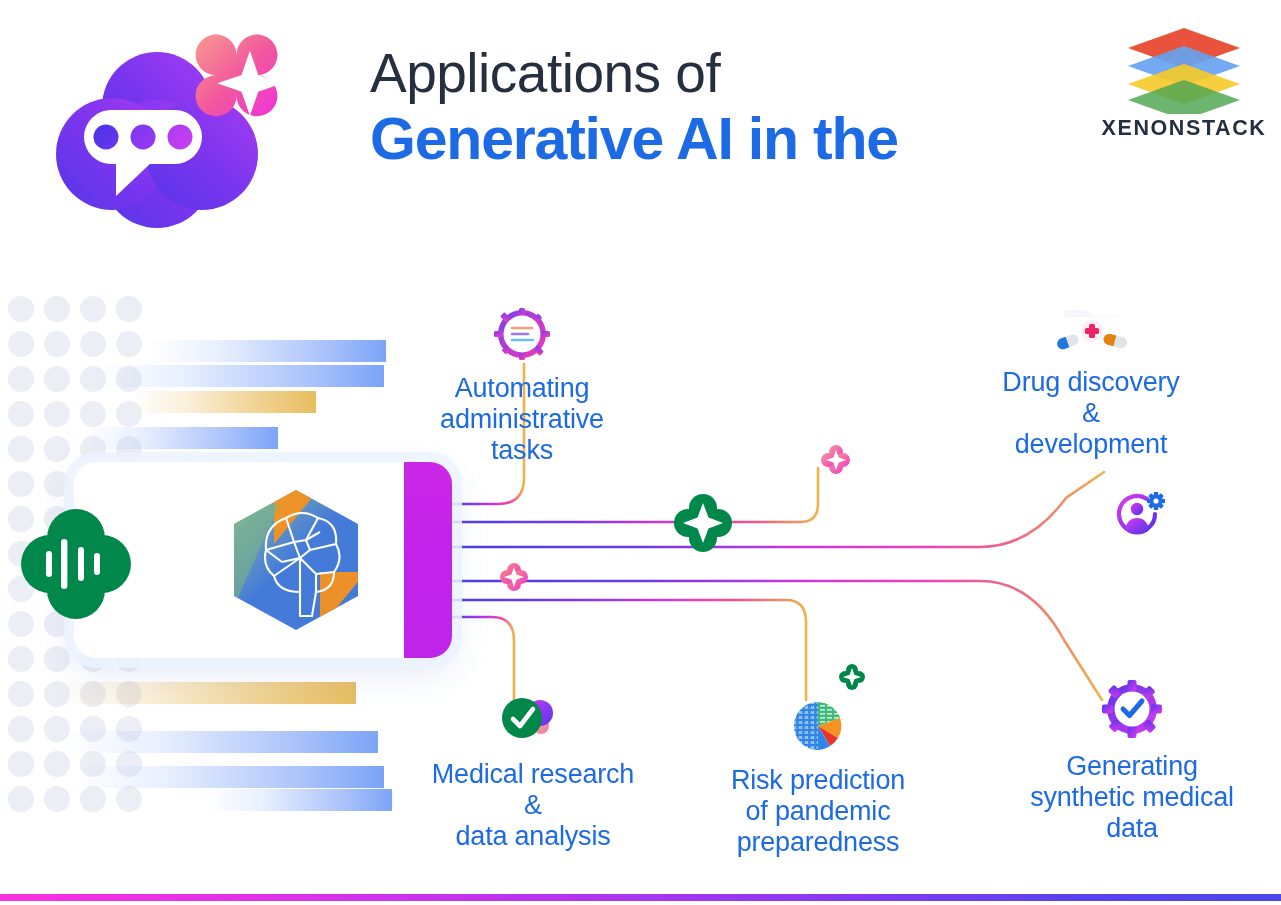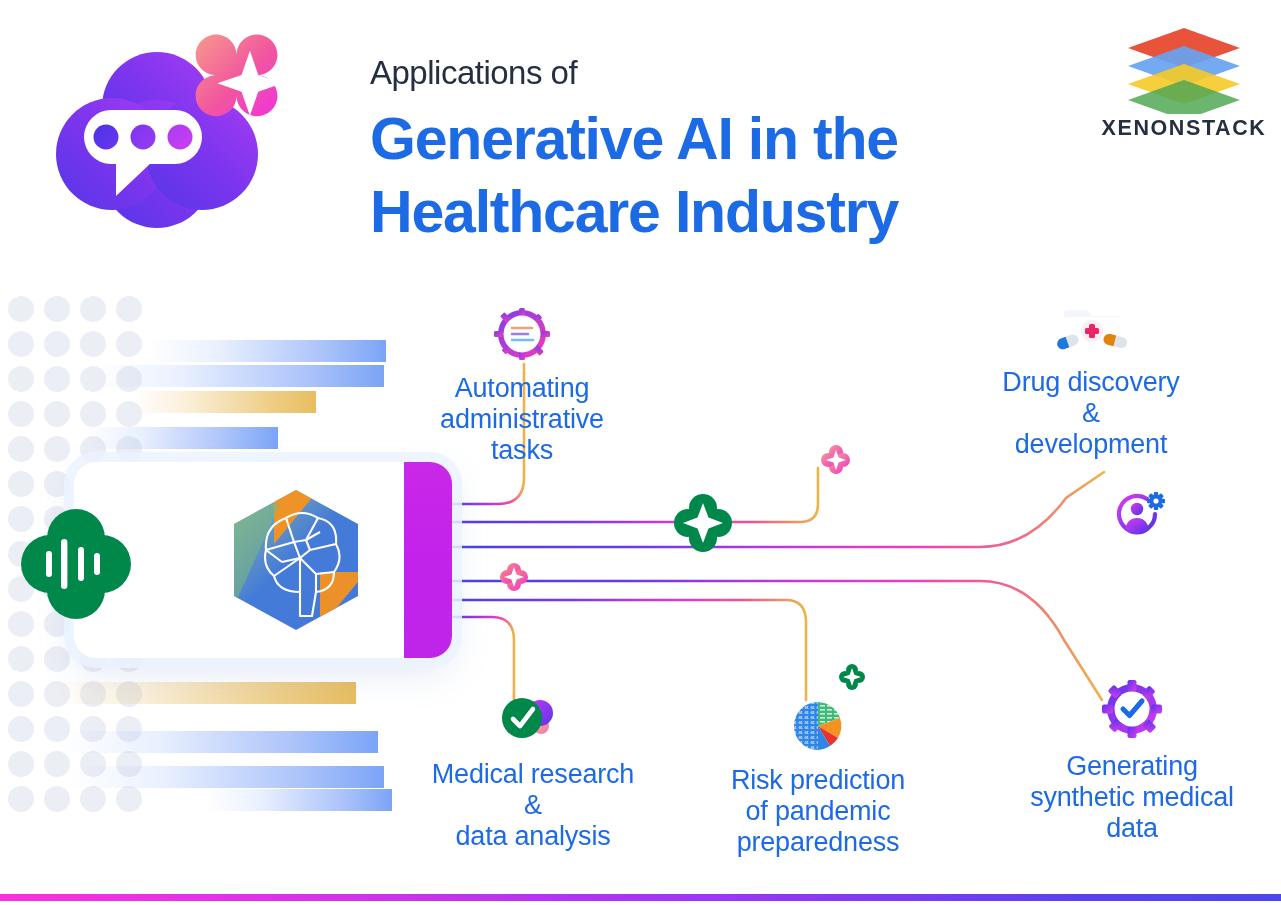--- a/index.html
+++ b/index.html
@@ -15,21 +15,21 @@
   .dotgrid i{position:absolute;width:26px;height:26px;border-radius:50%;
     background:#eceef5;display:block;}
 
   
   .bar{position:absolute;height:22px;border-radius:0;}
   .bar.blue{background:linear-gradient(90deg,rgba(130,170,250,0) 0%,rgba(130,170,250,.18) 30%,rgba(124,161,248,.62) 72%,#7ba4f7 100%);}
   .bar.amber{background:linear-gradient(90deg,rgba(235,190,96,0) 0%,rgba(235,190,96,.22) 28%,rgba(233,189,95,.75) 75%,#e7bd5f 100%);}
 
   
   .header-title{position:absolute;left:370px;top:44px;width:700px;}
-  .title-line1{font-size:33px;line-height:58px;color:#252f3f;font-weight:400;letter-spacing:-0.5px;}
+  .title-line1{font-size:55px;line-height:58px;color:#252f3f;font-weight:400;letter-spacing:-0.5px;}
   .title-line2{font-size:59px;line-height:71px;color:#1d6ae5;font-weight:700;letter-spacing:-1.2px;margin-top:2px;}
 
   
   .logo{position:absolute;left:1098px;top:24px;width:172px;text-align:center;}
   .logo-mark{width:100%;height:90px;position:relative;}
   .logo-word{font-size:21.5px;font-weight:700;color:#252f3f;letter-spacing:1.6px;margin-top:2px;text-align:center;}
 
   
   .mascot{position:absolute;left:40px;top:16px;width:250px;height:250px;}
 
@@ -189,21 +189,20 @@
       <g>
         <path d="M197 19 c12 0 22 10 22 22 c0 -12 10 -22 22 -22 c12 0 22 10 22 22 c0 12 -10 22 -22 22 c12 0 22 10 22 22 c0 12 -10 22 -22 22 c-12 0 -22 -10 -22 -22 c0 12 -10 22 -22 22 c-12 0 -22 -10 -22 -22 c0 -12 10 -22 22 -22 c-12 0 -22 -10 -22 -22 c0 -12 10 -22 22 -22 Z" fill="url(#gSpk)" transform="translate(-22,-3) scale(0.93) translate(16,4)"></path>
         <path d="M241 37 L250 63 L276 72 L250 81 L241 107 L232 81 L206 72 L232 63 Z" fill="#ffffff" transform="translate(-44,-9) scale(0.93) translate(32,10)"></path>
       </g>
     </svg>
   </div>
 
   <div class="header-title">
     <div class="title-line1">Applications of</div>
     <div class="title-line2">Generative AI in the</div>
-    <div class="title-line2">Healthcare Industry</div>
   </div>
 
   <div class="logo">
     <div class="logo-mark">
       <svg width="172" height="90" viewBox="0 0 172 90">
         <g opacity="0.92">
           <polygon points="86,4 142,24 86,44 30,24" fill="#e8452c"></polygon>
           <polygon points="86,22 142,42 86,62 30,42" fill="#5b9bf0" opacity="0.92"></polygon>
           <polygon points="86,40 142,60 86,80 30,60" fill="#f5c518" opacity="0.92"></polygon>
           <polygon points="86,56 142,76 86,96 30,76" fill="#43a047" opacity="0.85"></polygon>

